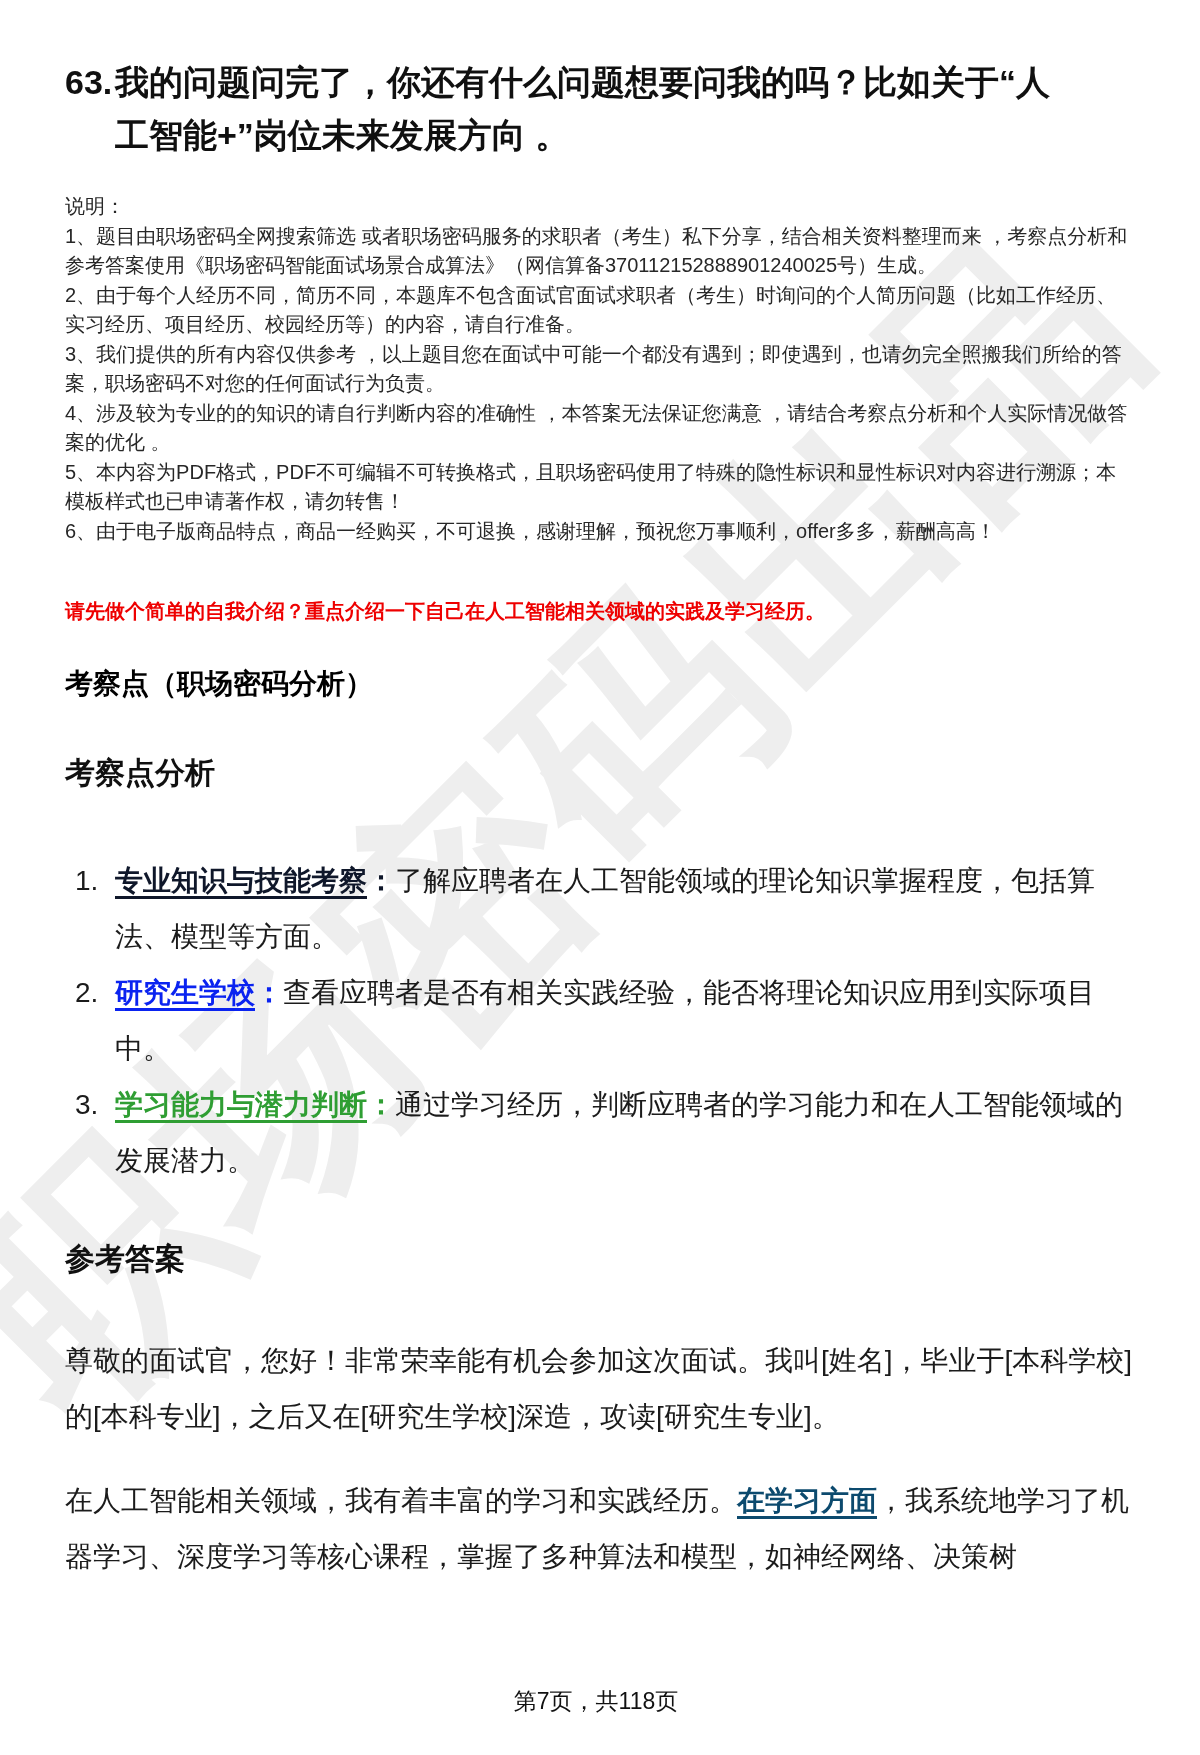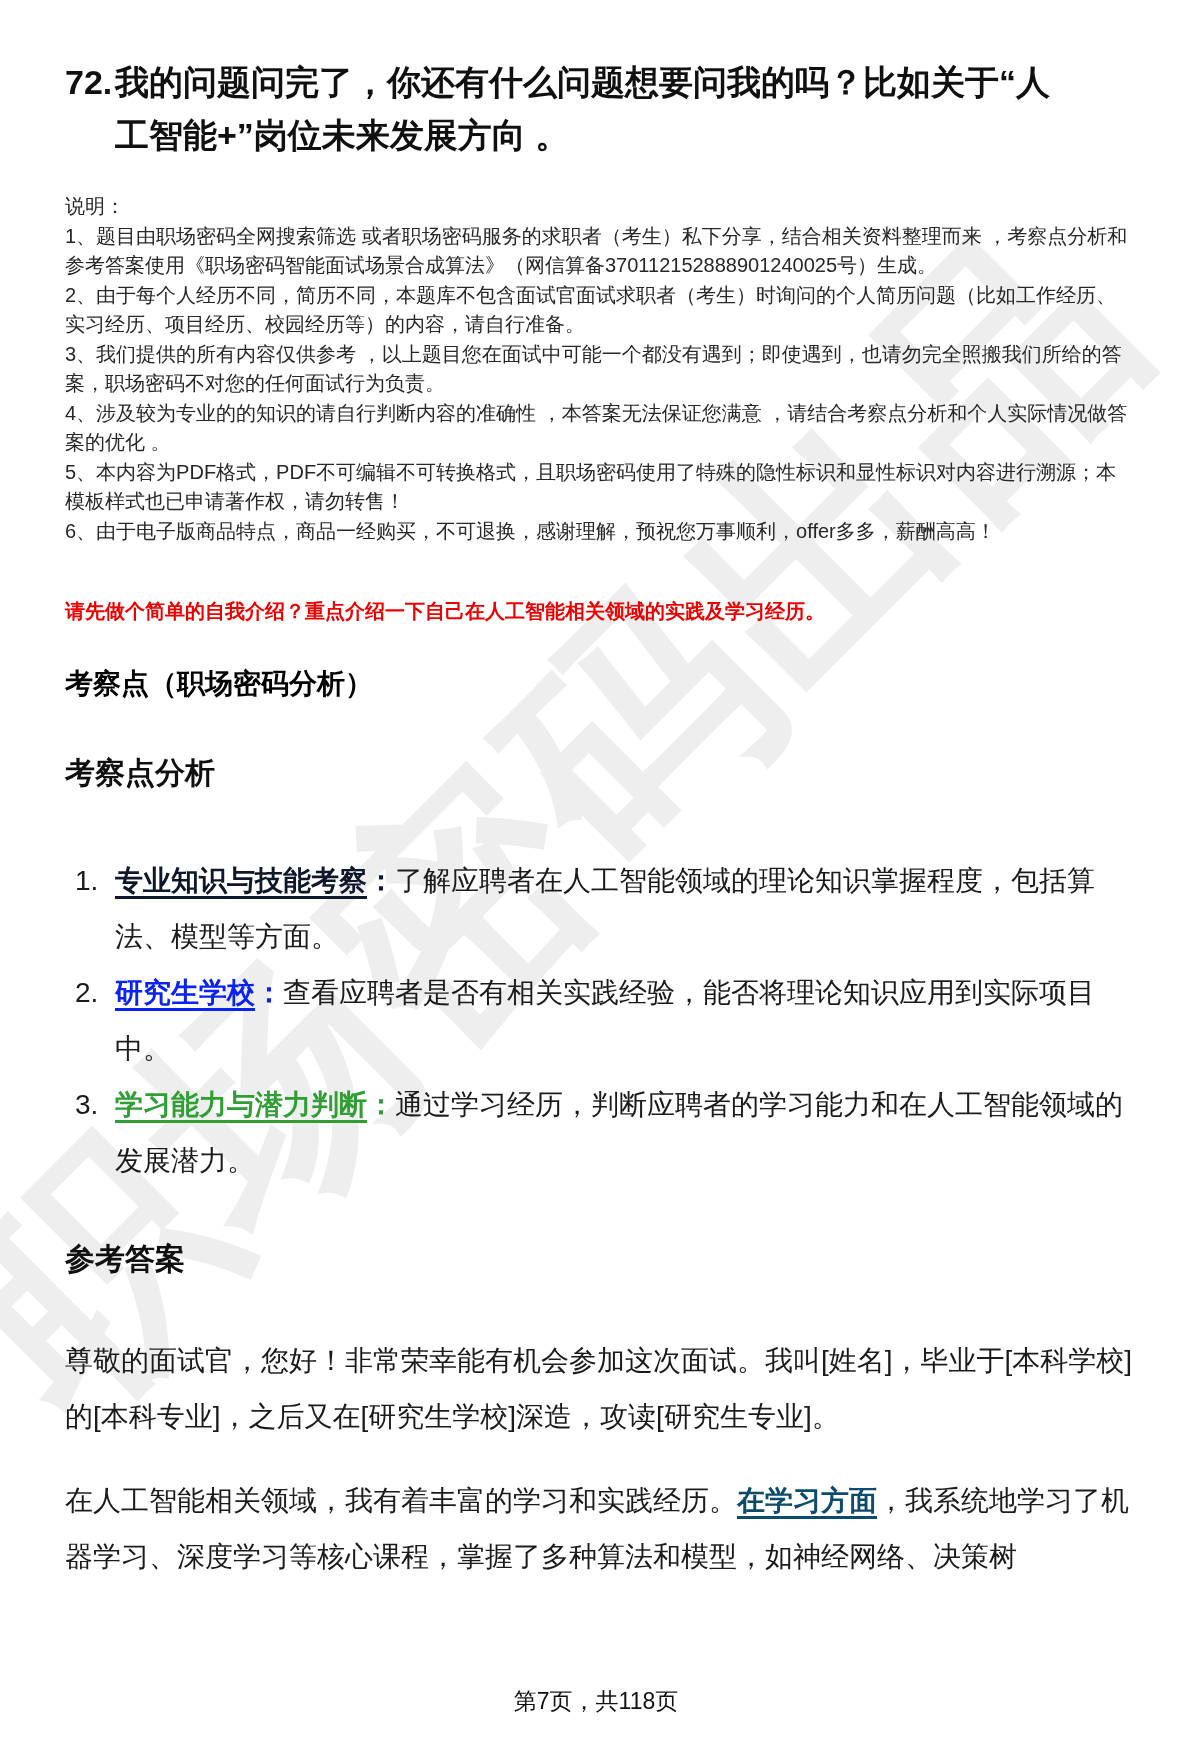--- a/index.html
+++ b/index.html
@@ -54,21 +54,21 @@
   }
 </style>
 </head>
 <body>
 
 <div class="watermark" style="color: rgb(238, 238, 238);">职场密码出品</div>
 
 <div class="content">
 
   <div class="q-title-row">
-    <div class="q-num">72.</div>
+    <div class="q-num">63.</div>
     <div class="q-text">我的问题问完了，你还有什么问题想要问我的吗？比如关于“人工智能+”岗位未来发展方向 。</div>
   </div>
 
   <div class="notes">
     <p>说明：</p>
     <div>
         <p>1、题目由职场密码全网搜索筛选 或者职场密码服务的求职者（考生）私下分享，结合相关资料整理而来 ，考察点分析和参考答案使用《职场密码智能面试场景合成算法》（网信算备370112152888901240025号）生成。</p>
         <p>2、由于每个人经历不同，简历不同，本题库不包含面试官面试求职者（考生）时询问的个人简历问题（比如工作经历、实习经历、项目经历、校园经历等）的内容，请自行准备。</p>
         <p>3、我们提供的所有内容仅供参考 ，以上题目您在面试中可能一个都没有遇到；即使遇到，也请勿完全照搬我们所给的答案，职场密码不对您的任何面试行为负责。</p>
         <p>4、涉及较为专业的的知识的请自行判断内容的准确性 ，本答案无法保证您满意 ，请结合考察点分析和个人实际情况做答案的优化 。</p>

